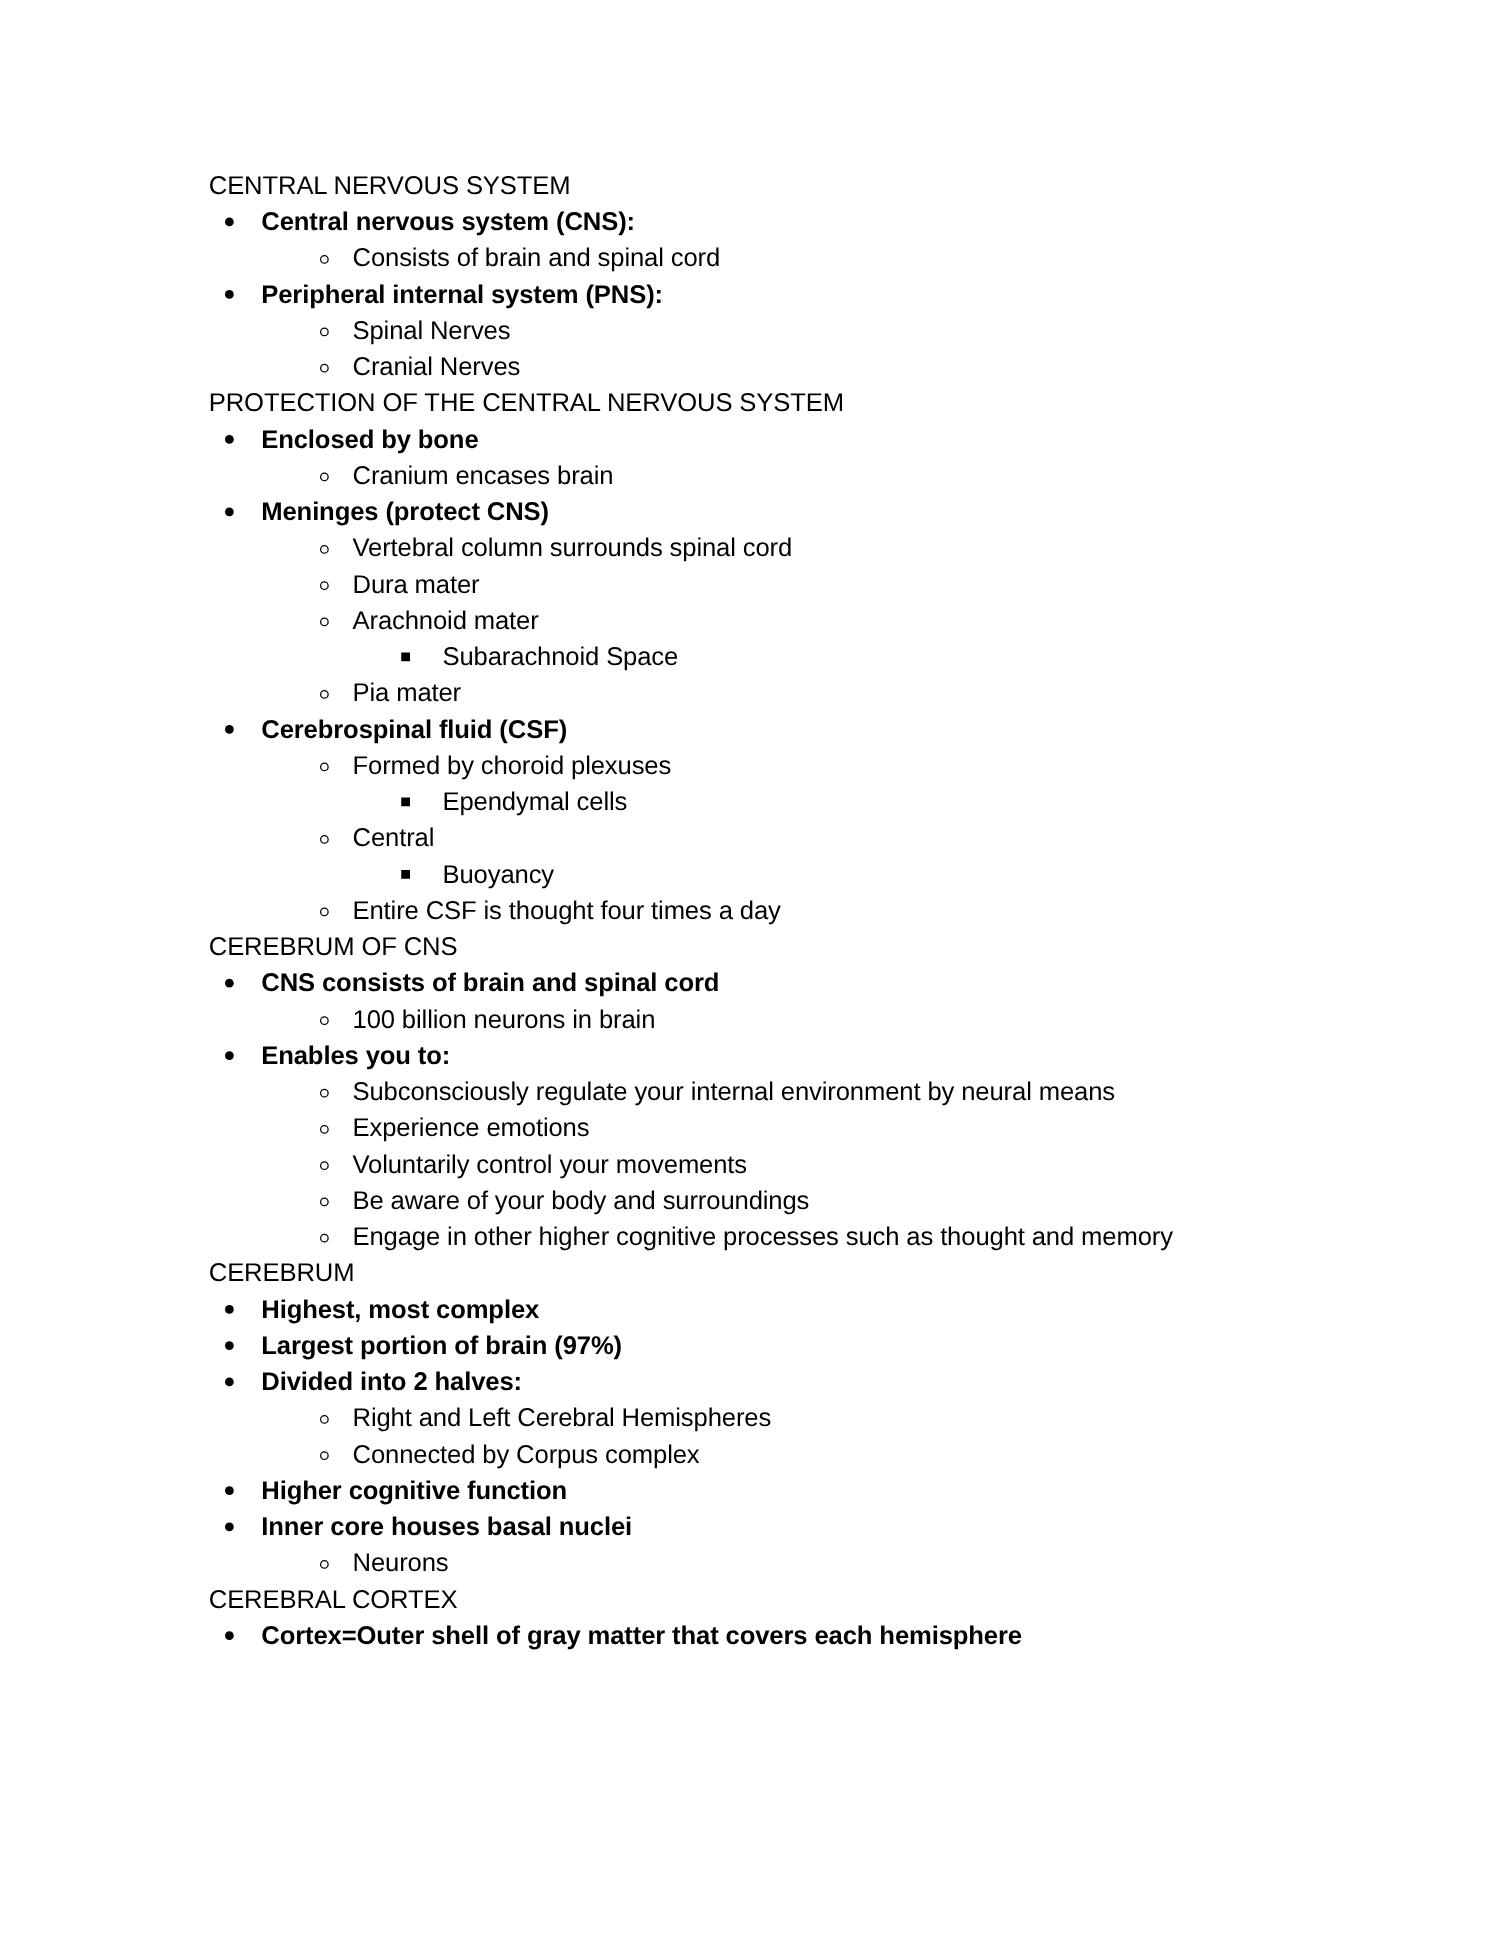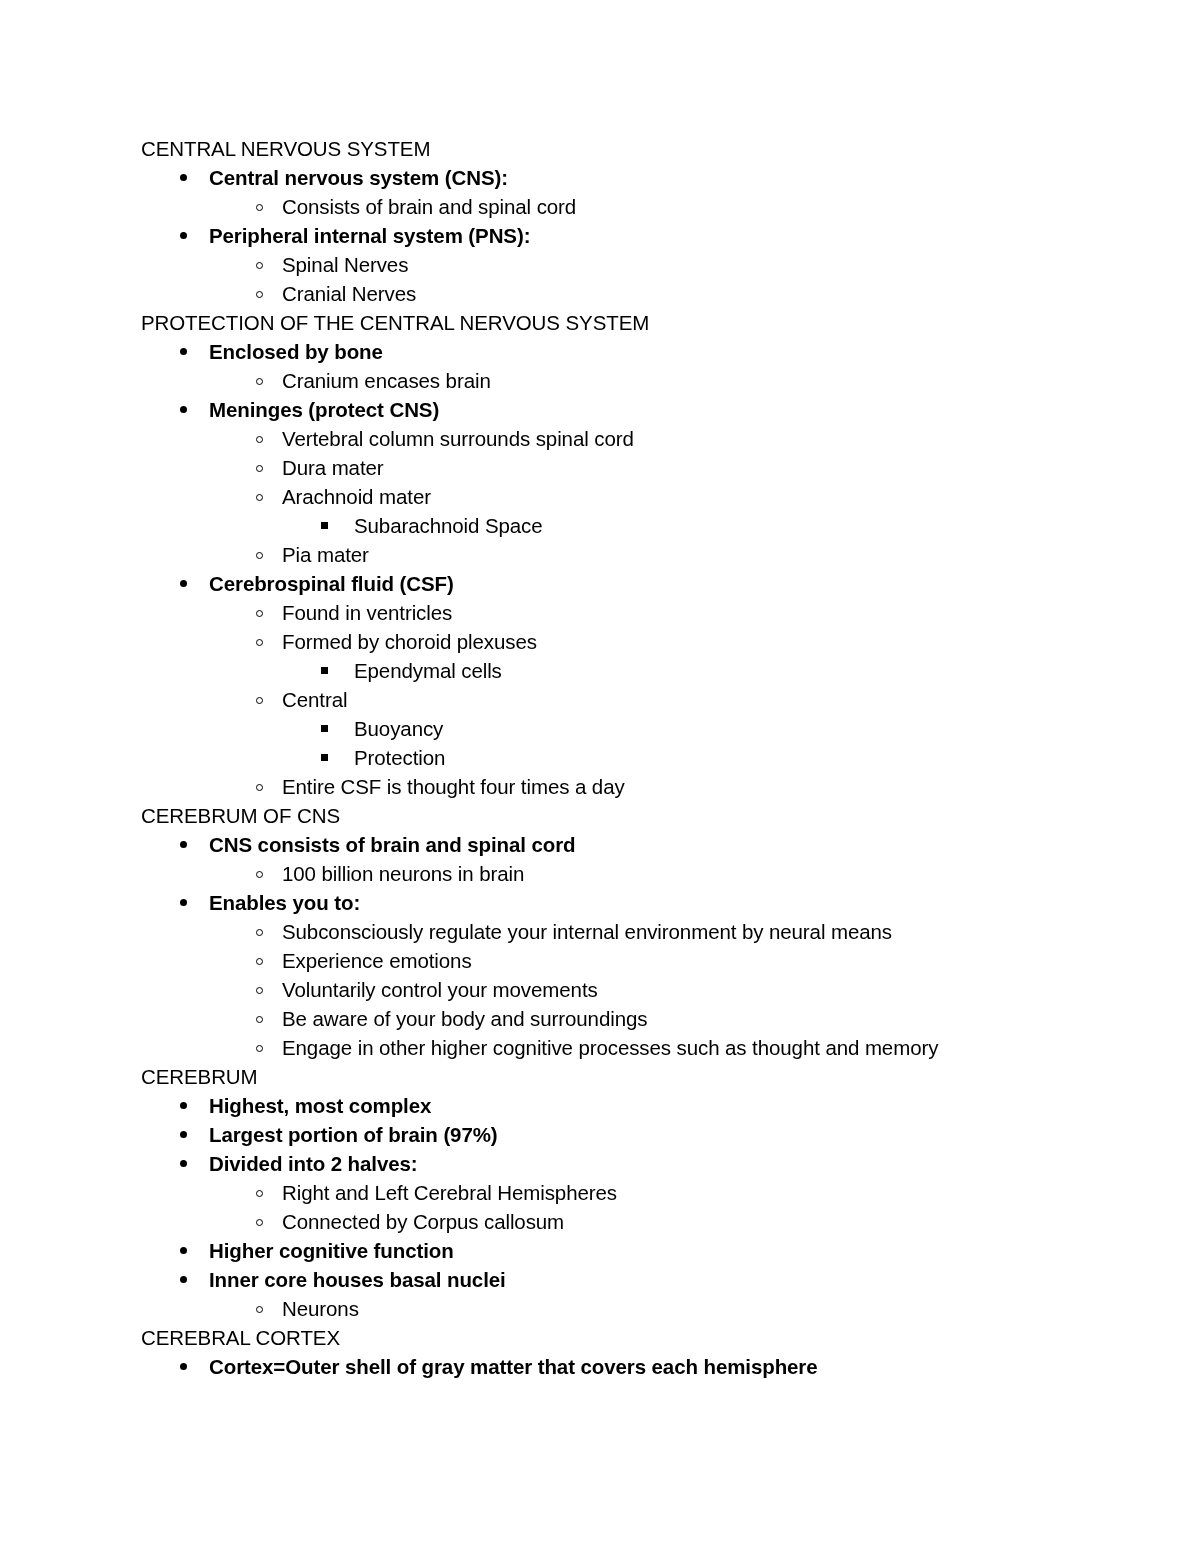--- a/index.html
+++ b/index.html
@@ -30,20 +30,21 @@
   .line {
     font-size: 20.5px;
     line-height: 29px;
     color: #000000;
     white-space: nowrap;
     letter-spacing: -0.1px;
   }
   
   .section-head {
     padding-left: 0;
+    margin-left: 26px;
   }
   
   .lvl1 {
     position: relative;
     padding-left: 68px;
     font-weight: bold;
   }
   .lvl1 > .bullet {
     position: absolute;
     left: 39px;
@@ -100,41 +101,39 @@
       <div class="line section-head"><span class="txt">PROTECTION OF THE CENTRAL NERVOUS SYSTEM</span></div>
       <div class="line lvl1"><span class="bullet"></span><span class="txt">Enclosed by bone</span></div>
       <div class="line lvl2"><span class="bullet"></span><span class="txt">Cranium encases brain</span></div>
       <div class="line lvl1"><span class="bullet"></span><span class="txt">Meninges (protect CNS)</span></div>
       <div class="line lvl2"><span class="bullet"></span><span class="txt">Vertebral column surrounds spinal cord</span></div>
       <div class="line lvl2"><span class="bullet"></span><span class="txt">Dura mater</span></div>
       <div class="line lvl2"><span class="bullet"></span><span class="txt">Arachnoid mater</span></div>
       <div class="line lvl3"><span class="bullet"></span><span class="txt">Subarachnoid Space</span></div>
       <div class="line lvl2"><span class="bullet"></span><span class="txt">Pia mater</span></div>
       <div class="line lvl1"><span class="bullet"></span><span class="txt">Cerebrospinal fluid (CSF)</span></div>
-      <div class="line lvl2"><span class="bullet"></span><span class="txt">Found in ventricles</span></div>
       <div class="line lvl2"><span class="bullet"></span><span class="txt">Formed by choroid plexuses</span></div>
       <div class="line lvl3"><span class="bullet"></span><span class="txt">Ependymal cells</span></div>
       <div class="line lvl2"><span class="bullet"></span><span class="txt">Central</span></div>
       <div class="line lvl3"><span class="bullet"></span><span class="txt">Buoyancy</span></div>
-      <div class="line lvl3"><span class="bullet"></span><span class="txt">Protection</span></div>
       <div class="line lvl2"><span class="bullet"></span><span class="txt">Entire CSF is thought four times a day</span></div>
       <div class="line section-head"><span class="txt">CEREBRUM OF CNS</span></div>
       <div class="line lvl1"><span class="bullet"></span><span class="txt">CNS consists of brain and spinal cord</span></div>
       <div class="line lvl2"><span class="bullet"></span><span class="txt">100 billion neurons in brain</span></div>
       <div class="line lvl1"><span class="bullet"></span><span class="txt">Enables you to:</span></div>
       <div class="line lvl2"><span class="bullet"></span><span class="txt">Subconsciously regulate your internal environment by neural means</span></div>
       <div class="line lvl2"><span class="bullet"></span><span class="txt">Experience emotions</span></div>
       <div class="line lvl2"><span class="bullet"></span><span class="txt">Voluntarily control your movements</span></div>
       <div class="line lvl2"><span class="bullet"></span><span class="txt">Be aware of your body and surroundings</span></div>
       <div class="line lvl2"><span class="bullet"></span><span class="txt">Engage in other higher cognitive processes such as thought and memory</span></div>
       <div class="line section-head"><span class="txt">CEREBRUM</span></div>
       <div class="line lvl1"><span class="bullet"></span><span class="txt">Highest, most complex</span></div>
       <div class="line lvl1"><span class="bullet"></span><span class="txt">Largest portion of brain (97%)</span></div>
       <div class="line lvl1"><span class="bullet"></span><span class="txt">Divided into 2 halves:</span></div>
       <div class="line lvl2"><span class="bullet"></span><span class="txt">Right and Left Cerebral Hemispheres</span></div>
-      <div class="line lvl2"><span class="bullet"></span><span class="txt">Connected by Corpus callosum</span></div>
+      <div class="line lvl2"><span class="bullet"></span><span class="txt">Connected by Corpus complex</span></div>
       <div class="line lvl1"><span class="bullet"></span><span class="txt">Higher cognitive function</span></div>
       <div class="line lvl1"><span class="bullet"></span><span class="txt">Inner core houses basal nuclei</span></div>
       <div class="line lvl2"><span class="bullet"></span><span class="txt">Neurons</span></div>
       <div class="line section-head"><span class="txt">CEREBRAL CORTEX</span></div>
       <div class="line lvl1"><span class="bullet"></span><span class="txt">Cortex=Outer shell of gray matter that covers each hemisphere</span></div>
     </div>
 </div>
 
 </body></html>

